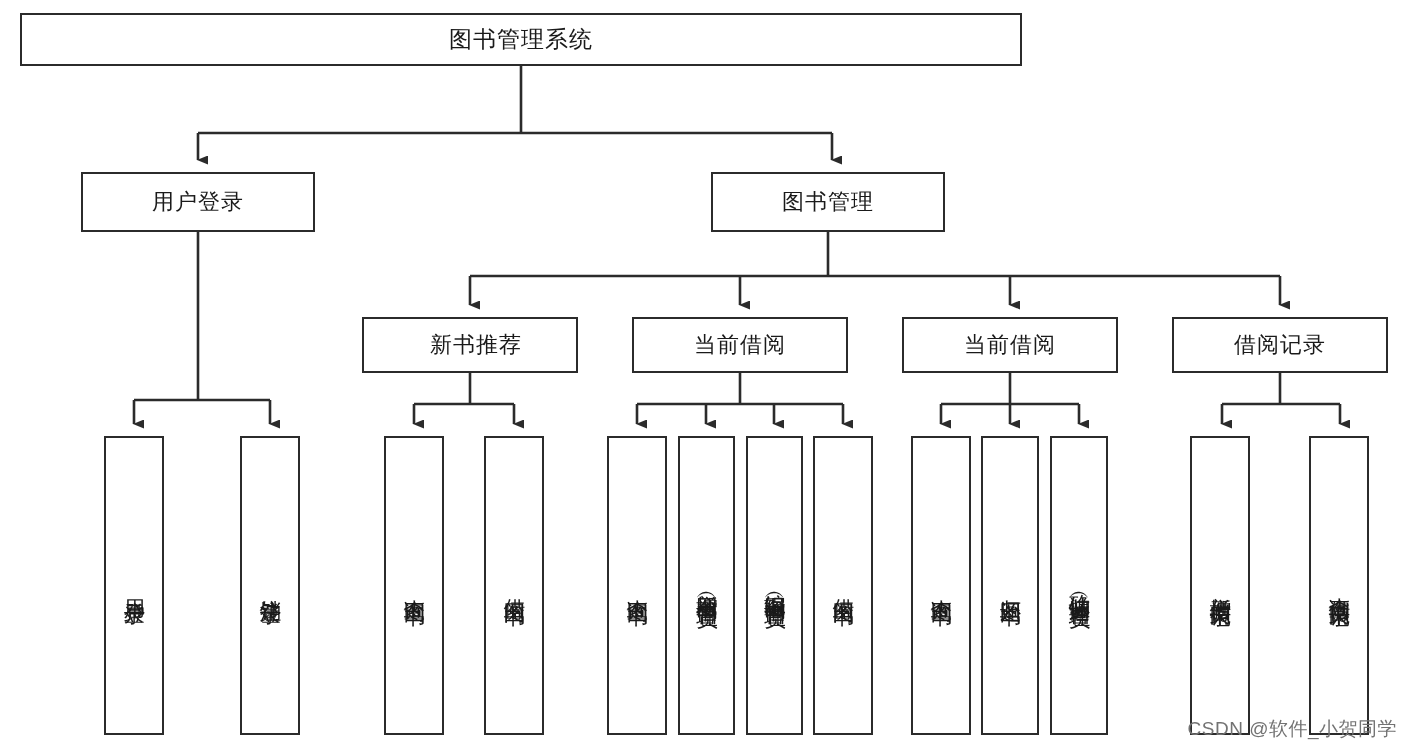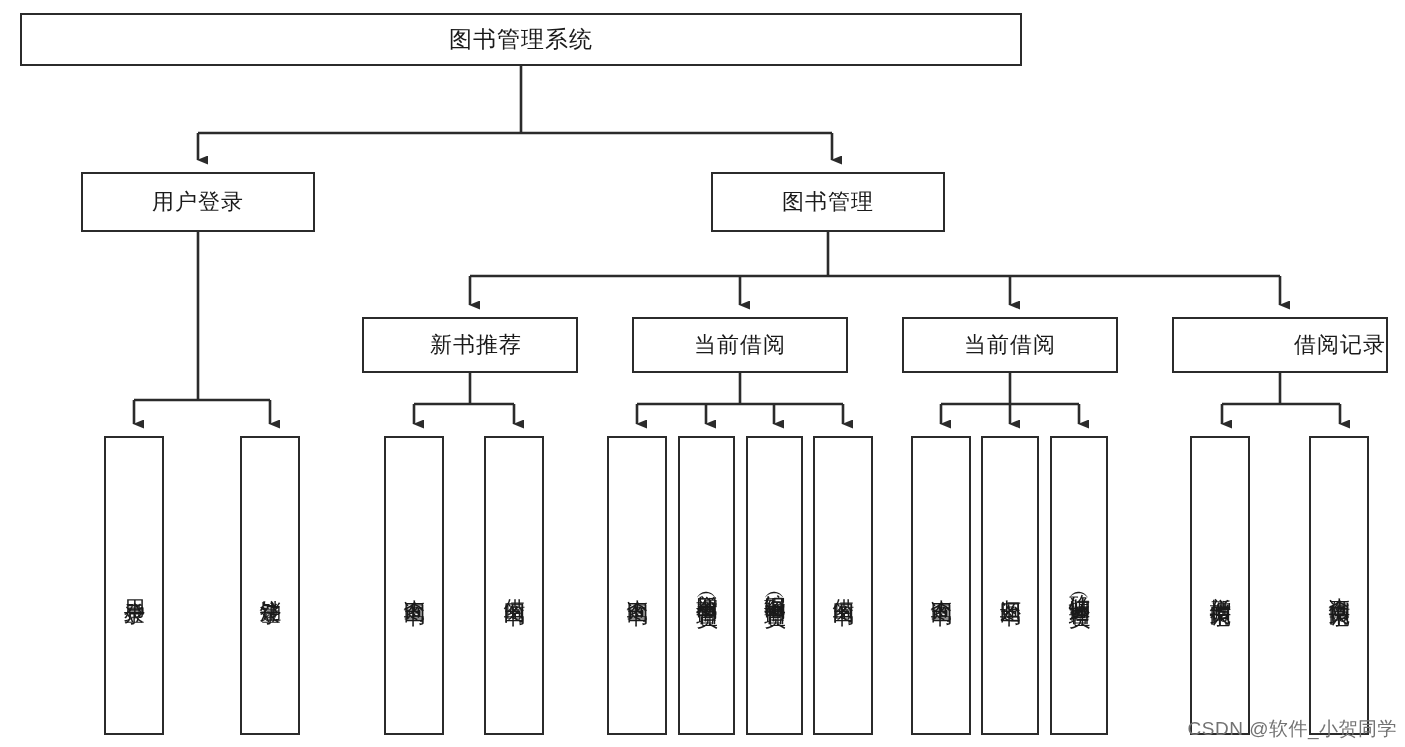--- a/index.html
+++ b/index.html
@@ -120,21 +120,21 @@
 
   <div class="node h" style="left:362px;top:317px;width:216px;height:56px;padding-left:12px;">
     <span>新书推荐</span>
   </div>
   <div class="node h" style="left:632px;top:317px;width:216px;height:56px;">
     <span>当前借阅</span>
   </div>
   <div class="node h" style="left:902px;top:317px;width:216px;height:56px;">
     <span>当前借阅</span>
   </div>
-  <div class="node h" style="left:1172px;top:317px;width:216px;height:56px;justify-content:flex-end;">
+  <div class="node h" style="left:1172px;top:317px;width:216px;height:56px;">
     <span>借阅记录</span>
   </div>
 
   <div class="node v" style="left:104px;top:436px;width:60px;height:299px;">
     <span class="vtxt">用户登录</span>
   </div>
   <div class="node v" style="left:240px;top:436px;width:60px;height:299px;">
     <span class="vtxt">注销登录</span>
   </div>
 

